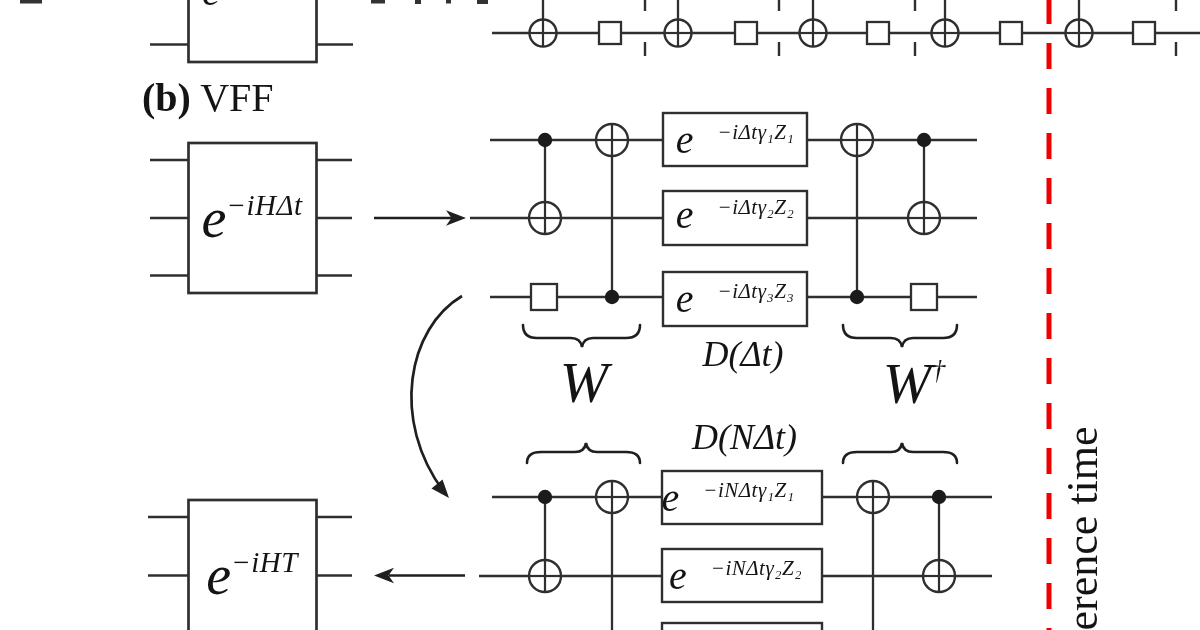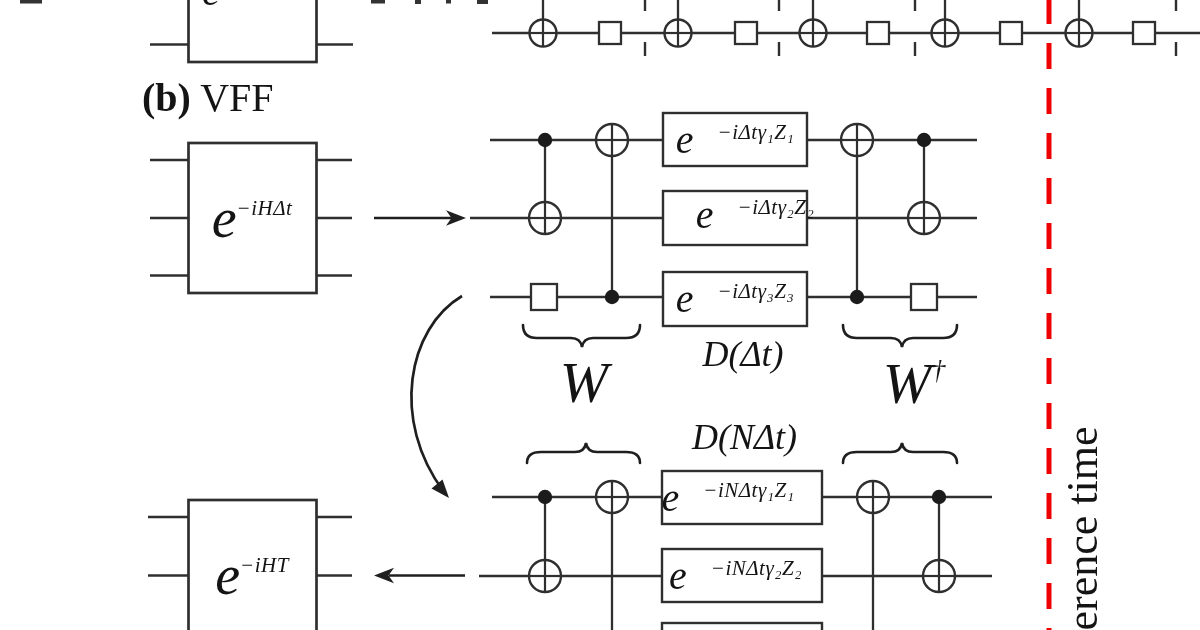--- a/index.html
+++ b/index.html
@@ -23,21 +23,21 @@
   .divd{stroke:#2f2f2f;stroke-width:2.4;fill:none;}
   .arr{stroke:#1f1f1f;stroke-width:2.7;fill:none;}
   .ah{fill:#1f1f1f;stroke:none;}
   .speck{fill:#333333;}
   .lbl{position:absolute;}
   .center{display:flex;align-items:center;justify-content:center;text-align:center;}
   .math{font-style:italic;white-space:nowrap;}
   .gl .base{font-style:italic;font-size:40px;line-height:1;}
   .gl .sup{font-style:italic;font-size:21px;line-height:1;vertical-align:14px;letter-spacing:0.5px;margin-left:24px;}
   .opl .base{font-style:italic;font-size:56px;line-height:1;}
-  .opl .sup{font-style:italic;font-size:21px;line-height:1;vertical-align:22px;letter-spacing:0.5px;}
+  .opl .sup{font-style:italic;font-size:29px;line-height:1;vertical-align:22px;letter-spacing:0.5px;}
   .wlbl{font-style:italic;font-size:58px;line-height:1;}
   .wsup{font-style:italic;font-size:28px;vertical-align:24px;}
   .dlbl{font-style:italic;font-size:36px;line-height:1;white-space:nowrap;}
   .panel{font-size:40px;line-height:1;white-space:nowrap;}
   .panel .b{font-weight:bold;}
   .coh{
     font-size:44px;line-height:42px;white-space:nowrap;
     transform:rotate(-90deg);transform-origin:0 0;
   }
   .clipped-e{font-style:italic;font-size:40px;line-height:40px;}
@@ -247,21 +247,21 @@
     <span class="math"><span class="base">e</span><span class="sup">−iHΔt</span></span>
   </div>
 
   <div class="lbl center opl" style="left:188px;top:510px;width:128px;height:130px;">
     <span class="math"><span class="base">e</span><span class="sup">−iHT</span></span>
   </div>
 
   <div class="lbl center gl" style="left:663px;top:113px;width:144px;height:53px;">
     <span class="math"><span class="base">e</span><span class="sup">−iΔtγ₁Z₁</span></span>
   </div>
-  <div class="lbl center gl" style="left:683px;top:191px;width:144px;height:48px;">
+  <div class="lbl center gl" style="left:663px;top:191px;width:144px;height:48px;">
     <span class="math"><span class="base">e</span><span class="sup">−iΔtγ₂Z₂</span></span>
   </div>
   <div class="lbl center gl" style="left:663px;top:272px;width:144px;height:54px;">
     <span class="math"><span class="base">e</span><span class="sup">−iΔtγ₃Z₃</span></span>
   </div>
 
   <div class="lbl center gl" style="left:648px;top:471px;width:160px;height:53px;">
     <span class="math"><span class="base">e</span><span class="sup">−iNΔtγ₁Z₁</span></span>
   </div>
   <div class="lbl center gl" style="left:662px;top:549px;width:147px;height:53px;">

